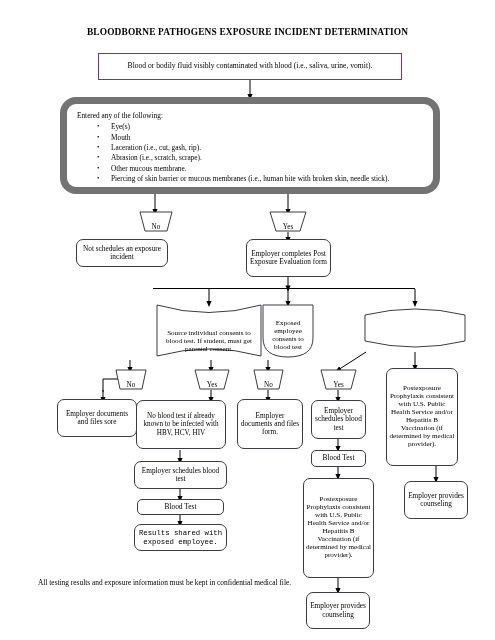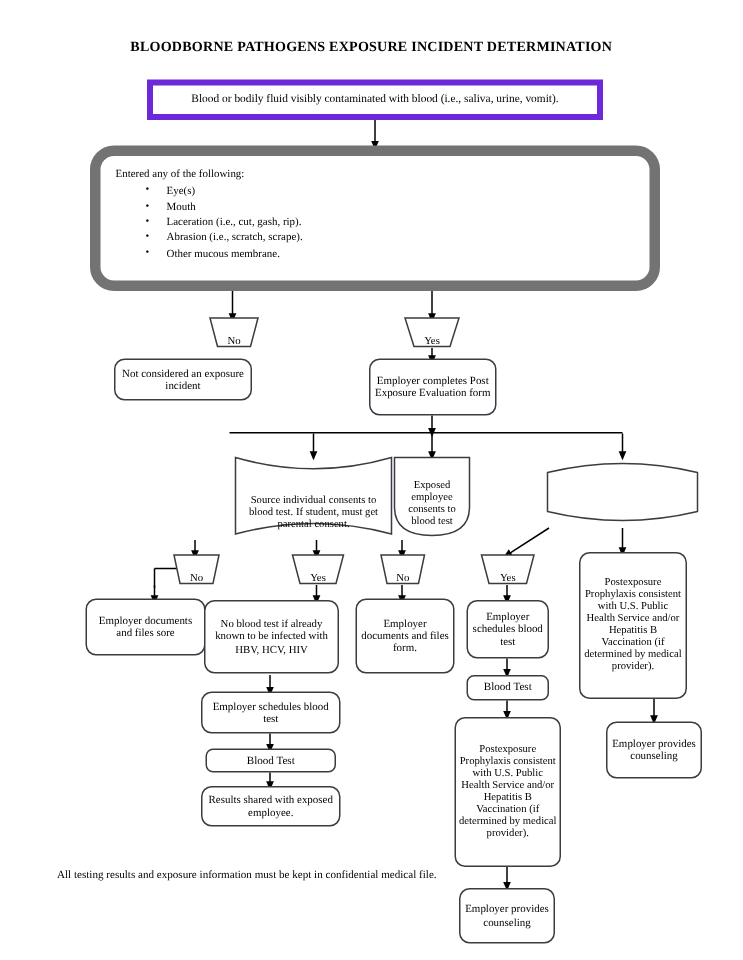--- a/index.html
+++ b/index.html
@@ -19,21 +19,21 @@
     box-sizing:border-box;
     display:flex;align-items:center;justify-content:center;
     text-align:center;
     background:#fff;
     color:#000;
     line-height:1.12;
   }
   .node > span{display:block;width:100%;padding:0 2px;}
 
   
-  .rect{border:4px solid #6d28d9;}
+  .rect{border:1px solid #6d28d9;}
   
   .round{border:1px solid #3b3b44;border-radius:7px;}
   .round-sm{border:1px solid #3b3b44;border-radius:5px;}
   
   .biground{border:7px solid #737373;border-radius:16px;}
 
   .title{
     position:absolute;
     left:0;right:0;top:27px;
     text-align:center;
@@ -162,32 +162,33 @@
   </div>
 
   <div class="bullets biground" style="left:60px;top:97px;width:380px;height:97px;">
     <div class="lead">Entered any of the following:</div>
     <ul>
       <li>Eye(s)</li>
       <li>Mouth</li>
       <li>Laceration (i.e., cut, gash, rip).</li>
       <li>Abrasion (i.e., scratch, scrape).</li>
       <li>Other mucous membrane.</li>
+      <li>Piercing of skin barrier or mucous membranes (i.e., human bite with broken skin, needle stick).</li>
     </ul>
   </div>
 
   <div class="node shaped" style="left:140px;top:212px;width:32px;height:19px;font-size:7.2px;">
     <span>No</span>
   </div>
   <div class="node shaped" style="left:270px;top:212px;width:36px;height:19px;font-size:7.2px;">
     <span>Yes</span>
   </div>
 
   <div class="node round" style="left:76px;top:239px;width:92px;height:28px;font-size:7.3px;">
-    <span>Not considered an exposure incident</span>
+    <span>Not schedules an exposure incident</span>
   </div>
 
   <div class="node round" style="left:246px;top:239px;width:85px;height:38px;font-size:7.3px;">
     <span>Employer completes Post Exposure Evaluation form</span>
   </div>
 
   <div class="node shaped" style="left:158px;top:310px;width:102px;height:44px;font-size:7.1px;">
     <span>Source individual consents to blood test.  If student, must get parental consent.</span>
   </div>
 
@@ -222,21 +223,21 @@
   </div>
 
   <div class="node round" style="left:134px;top:461px;width:93px;height:28px;font-size:7.3px;">
     <span>Employer schedules blood test</span>
   </div>
 
   <div class="node round-sm" style="left:137px;top:499px;width:87px;height:16px;font-size:7.4px;">
     <span>Blood Test</span>
   </div>
 
-  <div class="node round" style="left:134px;top:524px;width:93px;height:27px;font-size:7.3px;">
+  <div class="node round" style="left:134px;top:524px;width:93px;height:27px;font-size:7.3px;font-family:Liberation Mono, monospace;">
     <span>Results shared with exposed employee.</span>
   </div>
 
   <div class="node round" style="left:311px;top:400px;width:55px;height:39px;font-size:7.3px;">
     <span>Employer schedules blood test</span>
   </div>
 
   <div class="node round-sm" style="left:311px;top:450px;width:55px;height:17px;font-size:7.4px;">
     <span>Blood Test</span>
   </div>

